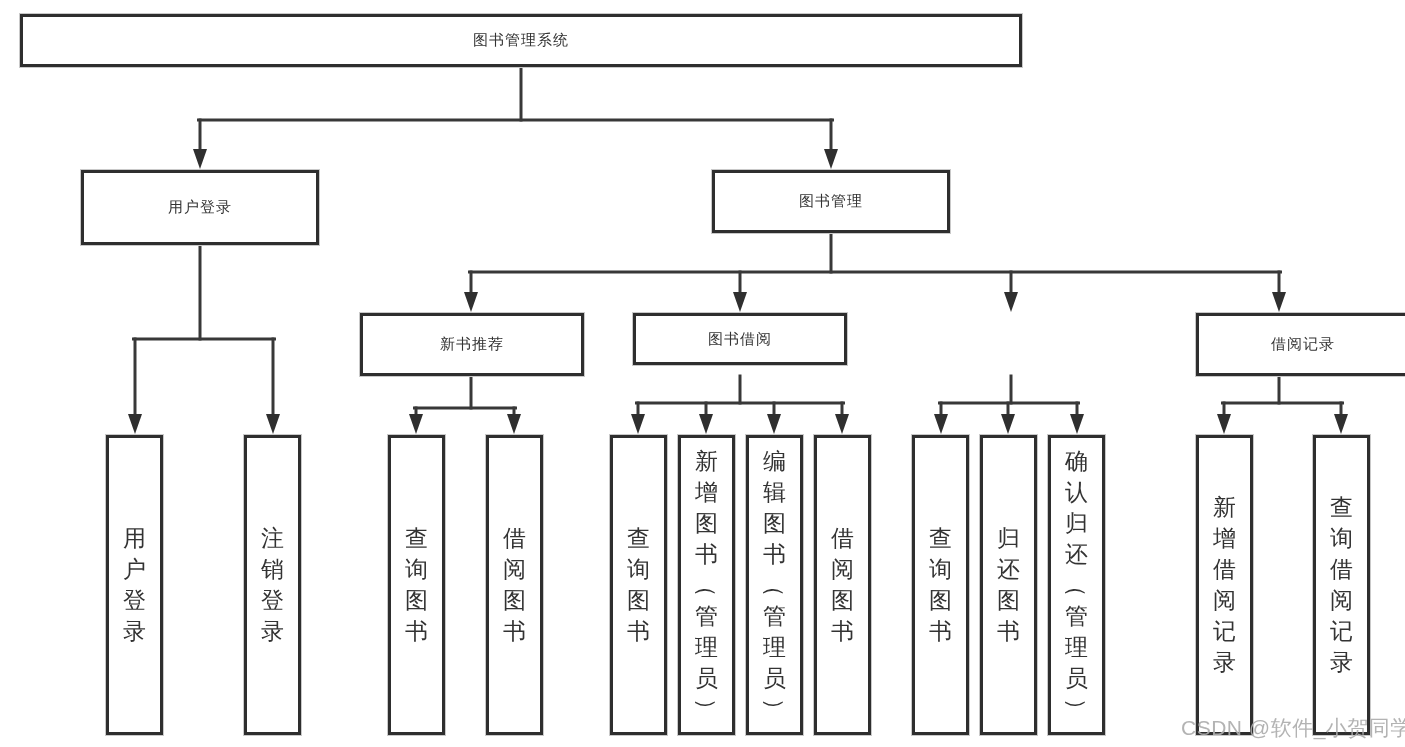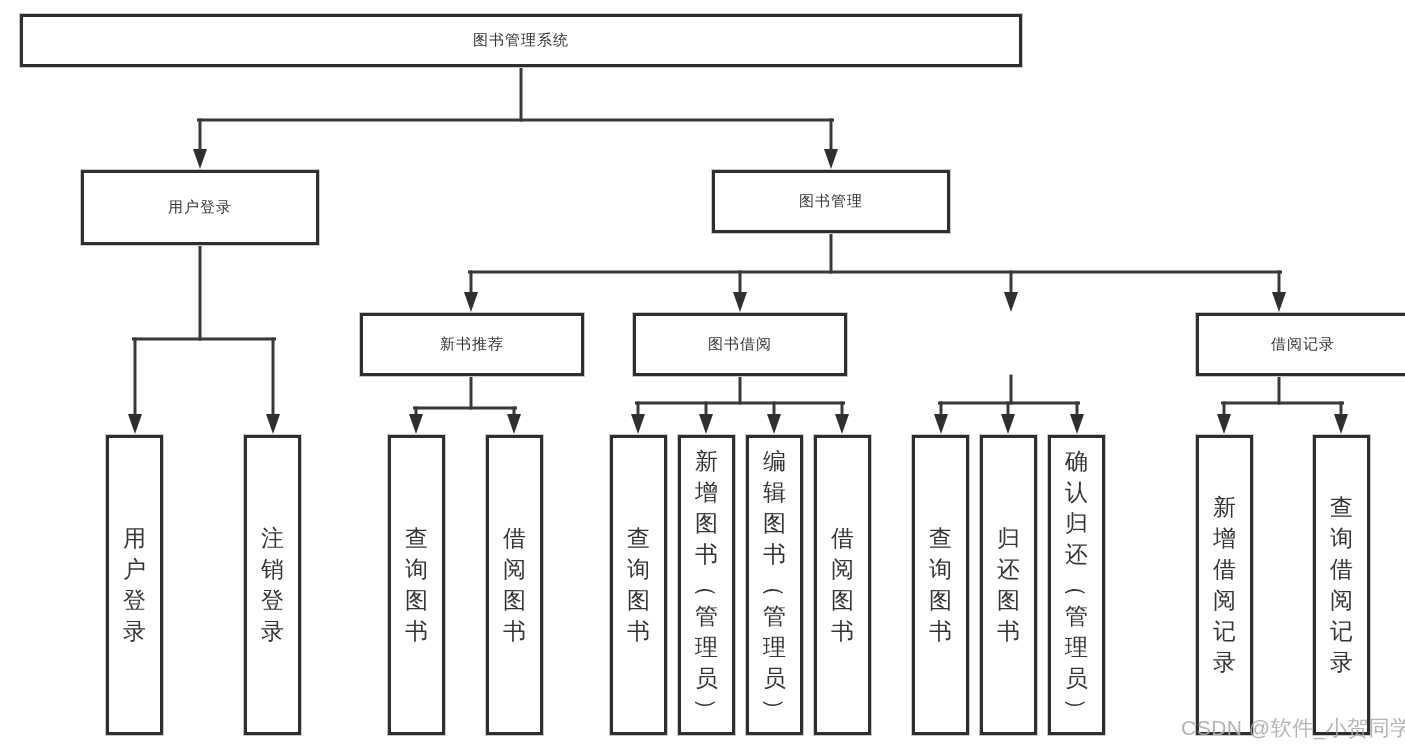--- a/index.html
+++ b/index.html
@@ -134,21 +134,21 @@
       <path d="M1334 414 L1348 414 L1341 434 Z"></path>
     </g>
   </svg>
 
   <div class="node hbox" style="left:20px; top:14px; width:1002px; height:53px;">图书管理系统</div>
 
   <div class="node hbox" style="left:81px; top:170px; width:238px; height:75px;">用户登录</div>
   <div class="node hbox" style="left:712px; top:170px; width:238px; height:63px;">图书管理</div>
 
   <div class="node hbox" style="left:360px; top:313px; width:224px; height:63px;">新书推荐</div>
-  <div class="node hbox" style="left:633px; top:313px; width:214px; height:63px;">图书借阅</div>
+  <div class="node hbox" style="left:633px; top:313px; width:214px; height:52px;">图书借阅</div>
   <div class="node hbox" style="left:1196px; top:313px; width:214px; height:63px;">借阅记录</div>
 
   <div class="node vbox" style="left:106px; top:435px; width:57px; height:300px;">
     <div class="vtext">
         <span class="vchar">用</span>
         <span class="vchar">户</span>
         <span class="vchar">登</span>
         <span class="vchar">录</span>
       </div>
   </div>

